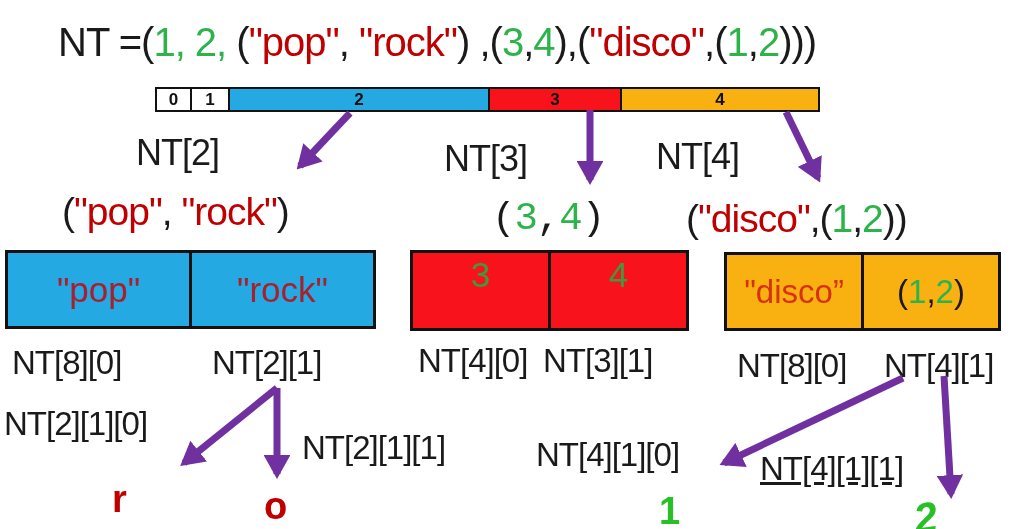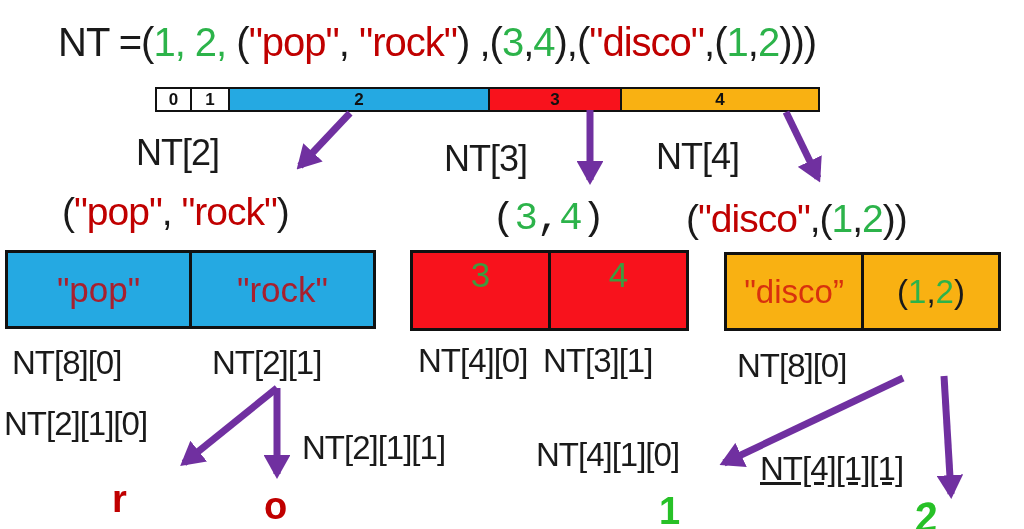--- a/index.html
+++ b/index.html
@@ -100,20 +100,21 @@
         <span style="color: rgb(44, 179, 74);">2</span>
         <span style="color: rgb(26, 26, 26);">)</span>
       </div>
   </div>
 
   <div id="lbl-nt20" class="abs lvl2">NT[8][0]</div>
   <div id="lbl-nt21" class="abs lvl2">NT[2][1]</div>
   <div id="lbl-nt30" class="abs lvl2">NT[4][0]</div>
   <div id="lbl-nt31" class="abs lvl2">NT[3][1]</div>
   <div id="lbl-nt40" class="abs lvl2">NT[8][0]</div>
+  <div id="lbl-nt41" class="abs lvl2">NT[4][1]</div>
 
   <div id="lbl-nt210" class="abs lvl2">NT[2][1][0]</div>
   <div id="lbl-nt211" class="abs lvl2">NT[2][1][1]</div>
   <div id="lbl-nt410" class="abs lvl2">NT[4][1][0]</div>
   <div id="lbl-nt411" class="abs lvl2">NT[4][1][1]</div>
 
   <div id="res-r" class="abs result" style="color:#c00000;">r</div>
   <div id="res-o" class="abs result" style="color:#c00000;">o</div>
   <div id="res-1" class="abs result" style="color:#27c127;">1</div>
   <div id="res-2" class="abs result" style="color:#27c127;">2</div>

